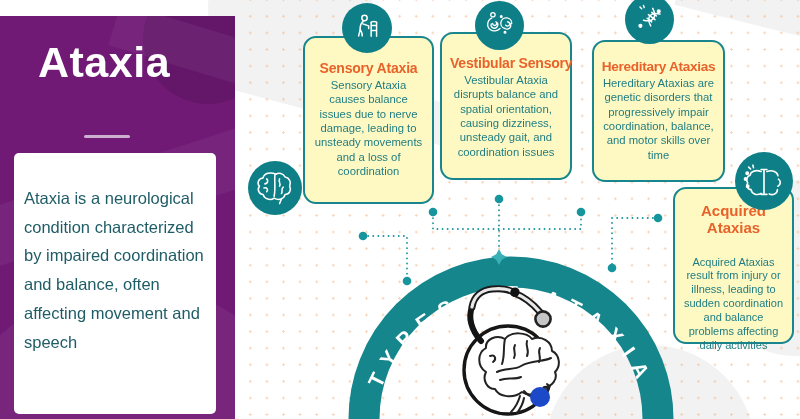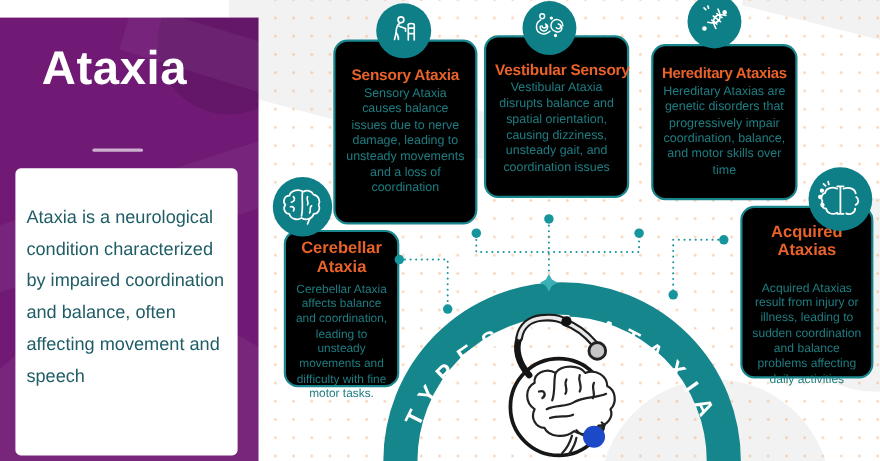--- a/index.html
+++ b/index.html
@@ -26,21 +26,21 @@
   .wm-c1 { left:208px; top:-74px; width:164px; height:164px; border-radius:50%; }
   .wm-b1 { left:222px; top:80px; width:268px; height:42px; transform:rotate(15deg); }
   .wm-b2 { left:676px; top:-8px; width:220px; height:40px; transform:rotate(14deg); }
   .wm-c2 { left:707px; top:180px; width:176px; height:176px; border-radius:50%; }
   .wm-c3 { left:545px; top:345px; width:210px; height:210px; border-radius:50%; }
   .dots { position:absolute; left:235px; top:0; width:565px; height:419px; z-index:1;
     background-image:radial-gradient(circle, rgba(243,172,118,0.5) 1.15px, transparent 1.3px);
     background-size:16.6px 16.6px; background-position:7px 8px; }
 
   
-  .card { position:absolute; background:#000000; border:2px solid #19868D; border-radius:13px; text-align:center; z-index:3; }
+  .card { position:absolute; background:#fef9c3; border:2px solid #19868D; border-radius:13px; text-align:center; z-index:3; }
   .card-title { color:#E8622A; font-weight:bold; }
   .card-body { color:#1F7D82; font-size:11.3px; line-height:1.27; margin-top:2px; }
   .one-line { white-space:nowrap; }
   .icon-circle { position:absolute; border-radius:50%; background:#0E7F87; z-index:4; display:flex; align-items:center; justify-content:center; }
   .icon-circle svg { display:block; }
 
   #card-sensory    { left:303px; top:36px;  width:131px; height:168px; padding:22px 9px 0; }
   #icon-sensory    { left:342px; top:3px;   width:50px;  height:50px; }
   #card-vestibular { left:440px; top:32px;  width:132px; height:148px; padding:21px 8px 0; }
   #icon-vestibular { left:475px; top:1px;   width:49px;  height:49px; }
@@ -166,24 +166,20 @@
         <path d="M 18,11 C 29,16 29,24 18,29"></path>
         <path d="M 29,11 C 18,16 18,24 29,29"></path>
         <path d="M 20,15.5 H 27 M 18.5,20 H 28.5 M 20,24.5 H 27"></path>
       </g>
       <circle cx="12.5" cy="31" r="1.6" fill="#ffffff"></circle>
       <circle cx="34.5" cy="13.5" r="1.6" fill="#ffffff"></circle>
       <path d="M 14,10.5 L 12,8.5 M 17,9 L 16.2,6.5"></path>
     </svg>
   </div>
 
-  <div class="card" id="card-cerebellar">
-    <div class="card-title">Cerebellar Ataxia</div>
-    <div class="card-body">Cerebellar Ataxia affects balance and coordination, leading to unsteady movements and difficulty with fine motor tasks.</div>
-  </div>
   <div class="icon-circle" id="icon-cerebellar">
     <svg width="44" height="44" viewBox="0 0 48 48" fill="none" stroke="#ffffff" stroke-width="1.7" stroke-linecap="round" stroke-linejoin="round">
       <path d="M 25,9 C 19,6 12,8 11,13 C 6,13 4,19 7,22 C 4,26 7,31 11,31 C 12,36 19,38 23,35 C 28,38 34,36 35,31 C 40,31 42,26 40,22 C 42,18 40,13 35,12 C 33,8 28,7 25,9 Z"></path>
       <path d="M 24,9 C 23,16 25,24 23,33"></path>
       <path d="M 15,14 C 17,16 16,19 13,19.5"></path>
       <path d="M 29,14 C 27,17 31,19 29,22"></path>
       <path d="M 12,24 C 15,23 17,26 15,28"></path>
       <path d="M 33,23 C 30,25 33,28 31,30"></path>
       <path d="M 31,36 L 29,41"></path>
     </svg>

